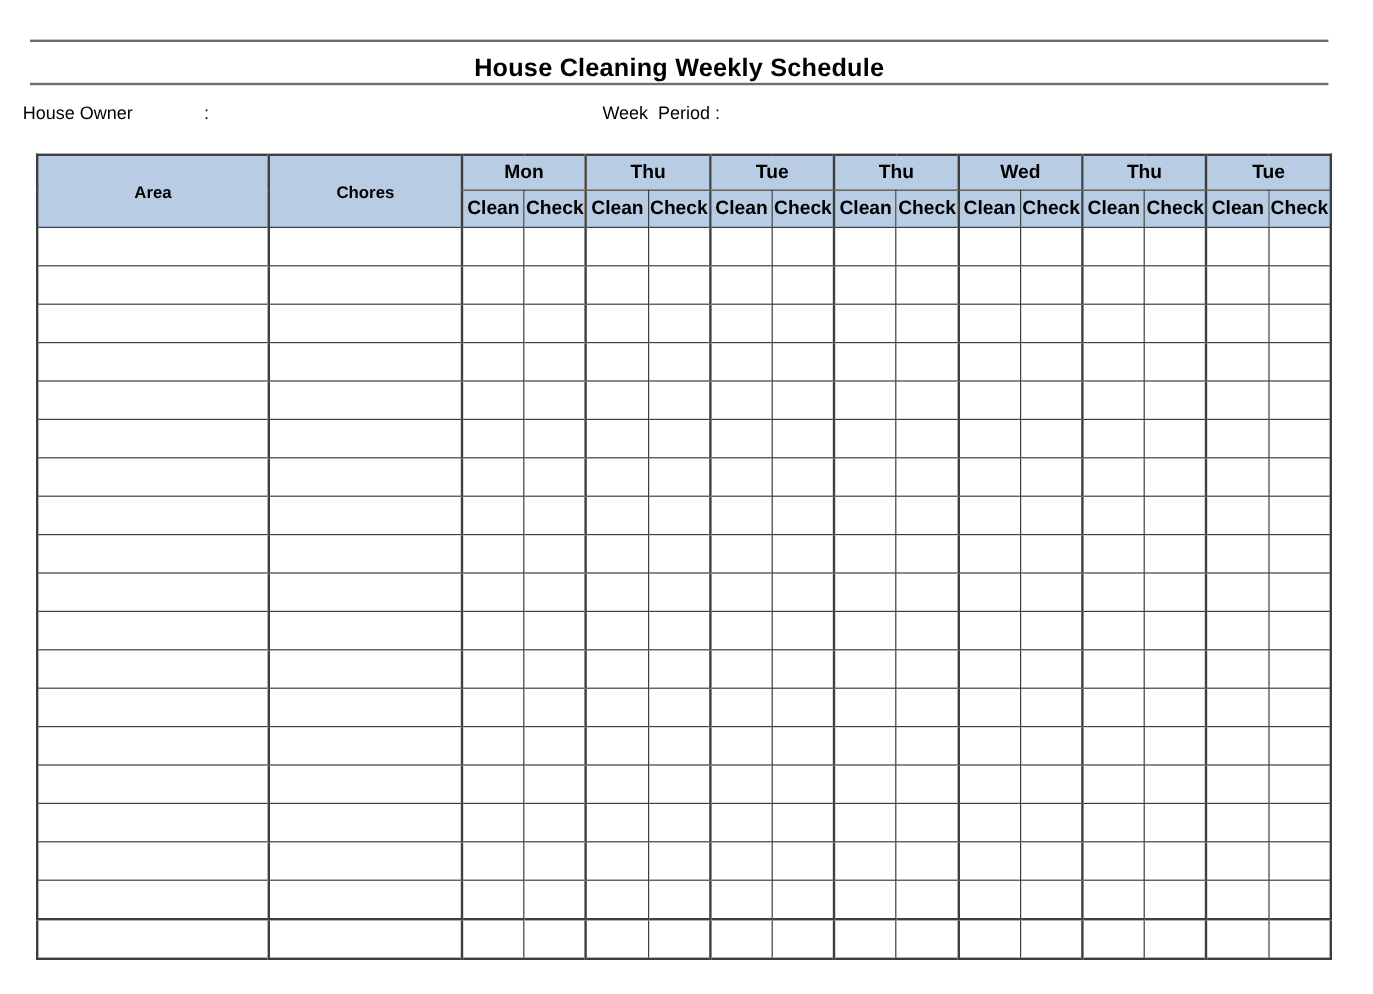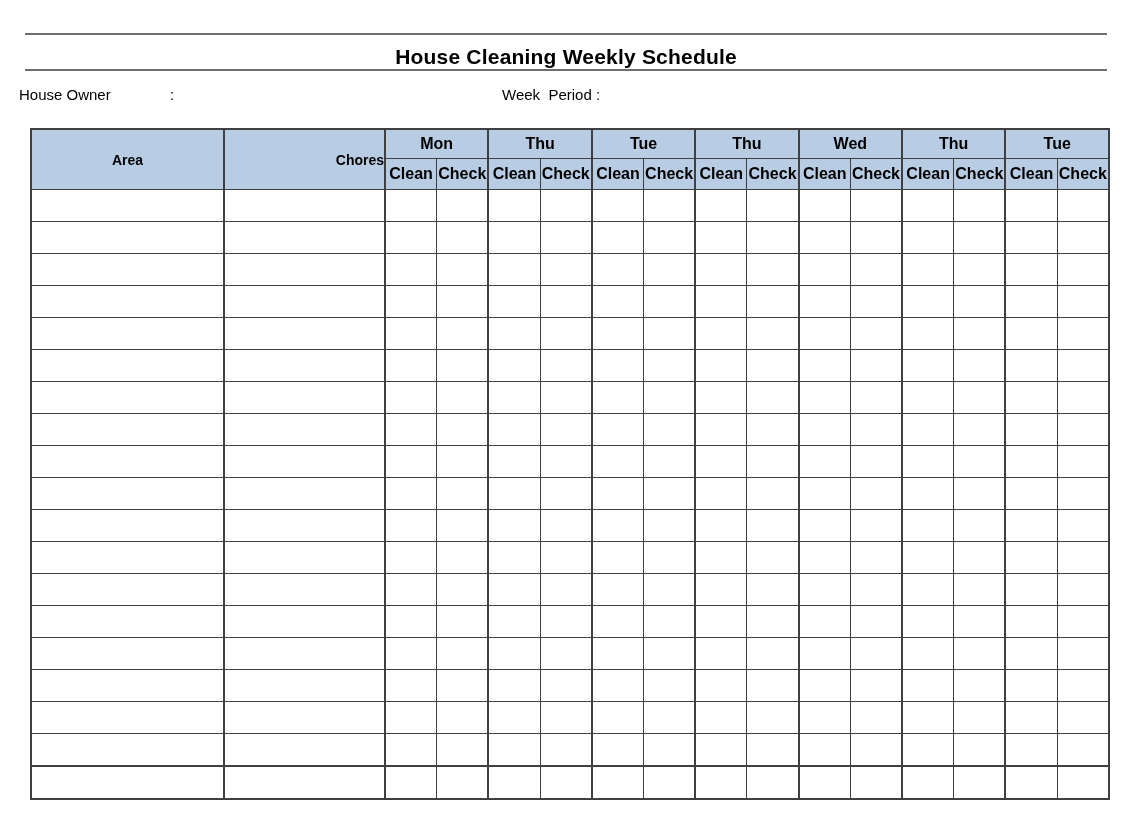--- a/index.html
+++ b/index.html
@@ -61,21 +61,21 @@
     background: var(--header-fill, #b8cce4);
     font-weight: bold;
     text-align: center;
     vertical-align: middle;
     margin-top: 48px;
   }
   th.big { font-size: 16px; height: 28px; }
   th.merged { font-size: 14px; }
   th.sub { font-size: 16px; height: 30px; }
   td.body-cell { height: 31px; background: #ffffff; }
-  .col-chores { border-left: 2px solid var(--border-color, #3f3f3f) !important; text-align: right; }
+  .col-chores { border-left: 2px solid var(--border-color, #3f3f3f) !important; }
   .day-start  { border-left: 2px solid var(--border-color, #3f3f3f) !important; }
   tr.thick-bottom td { border-bottom: 2px solid var(--border-color, #3f3f3f); }
 </style>
 </head>
 <body>
 
 <div class="title-block">
   <span>House Cleaning Weekly Schedule</span>
 </div>
 

